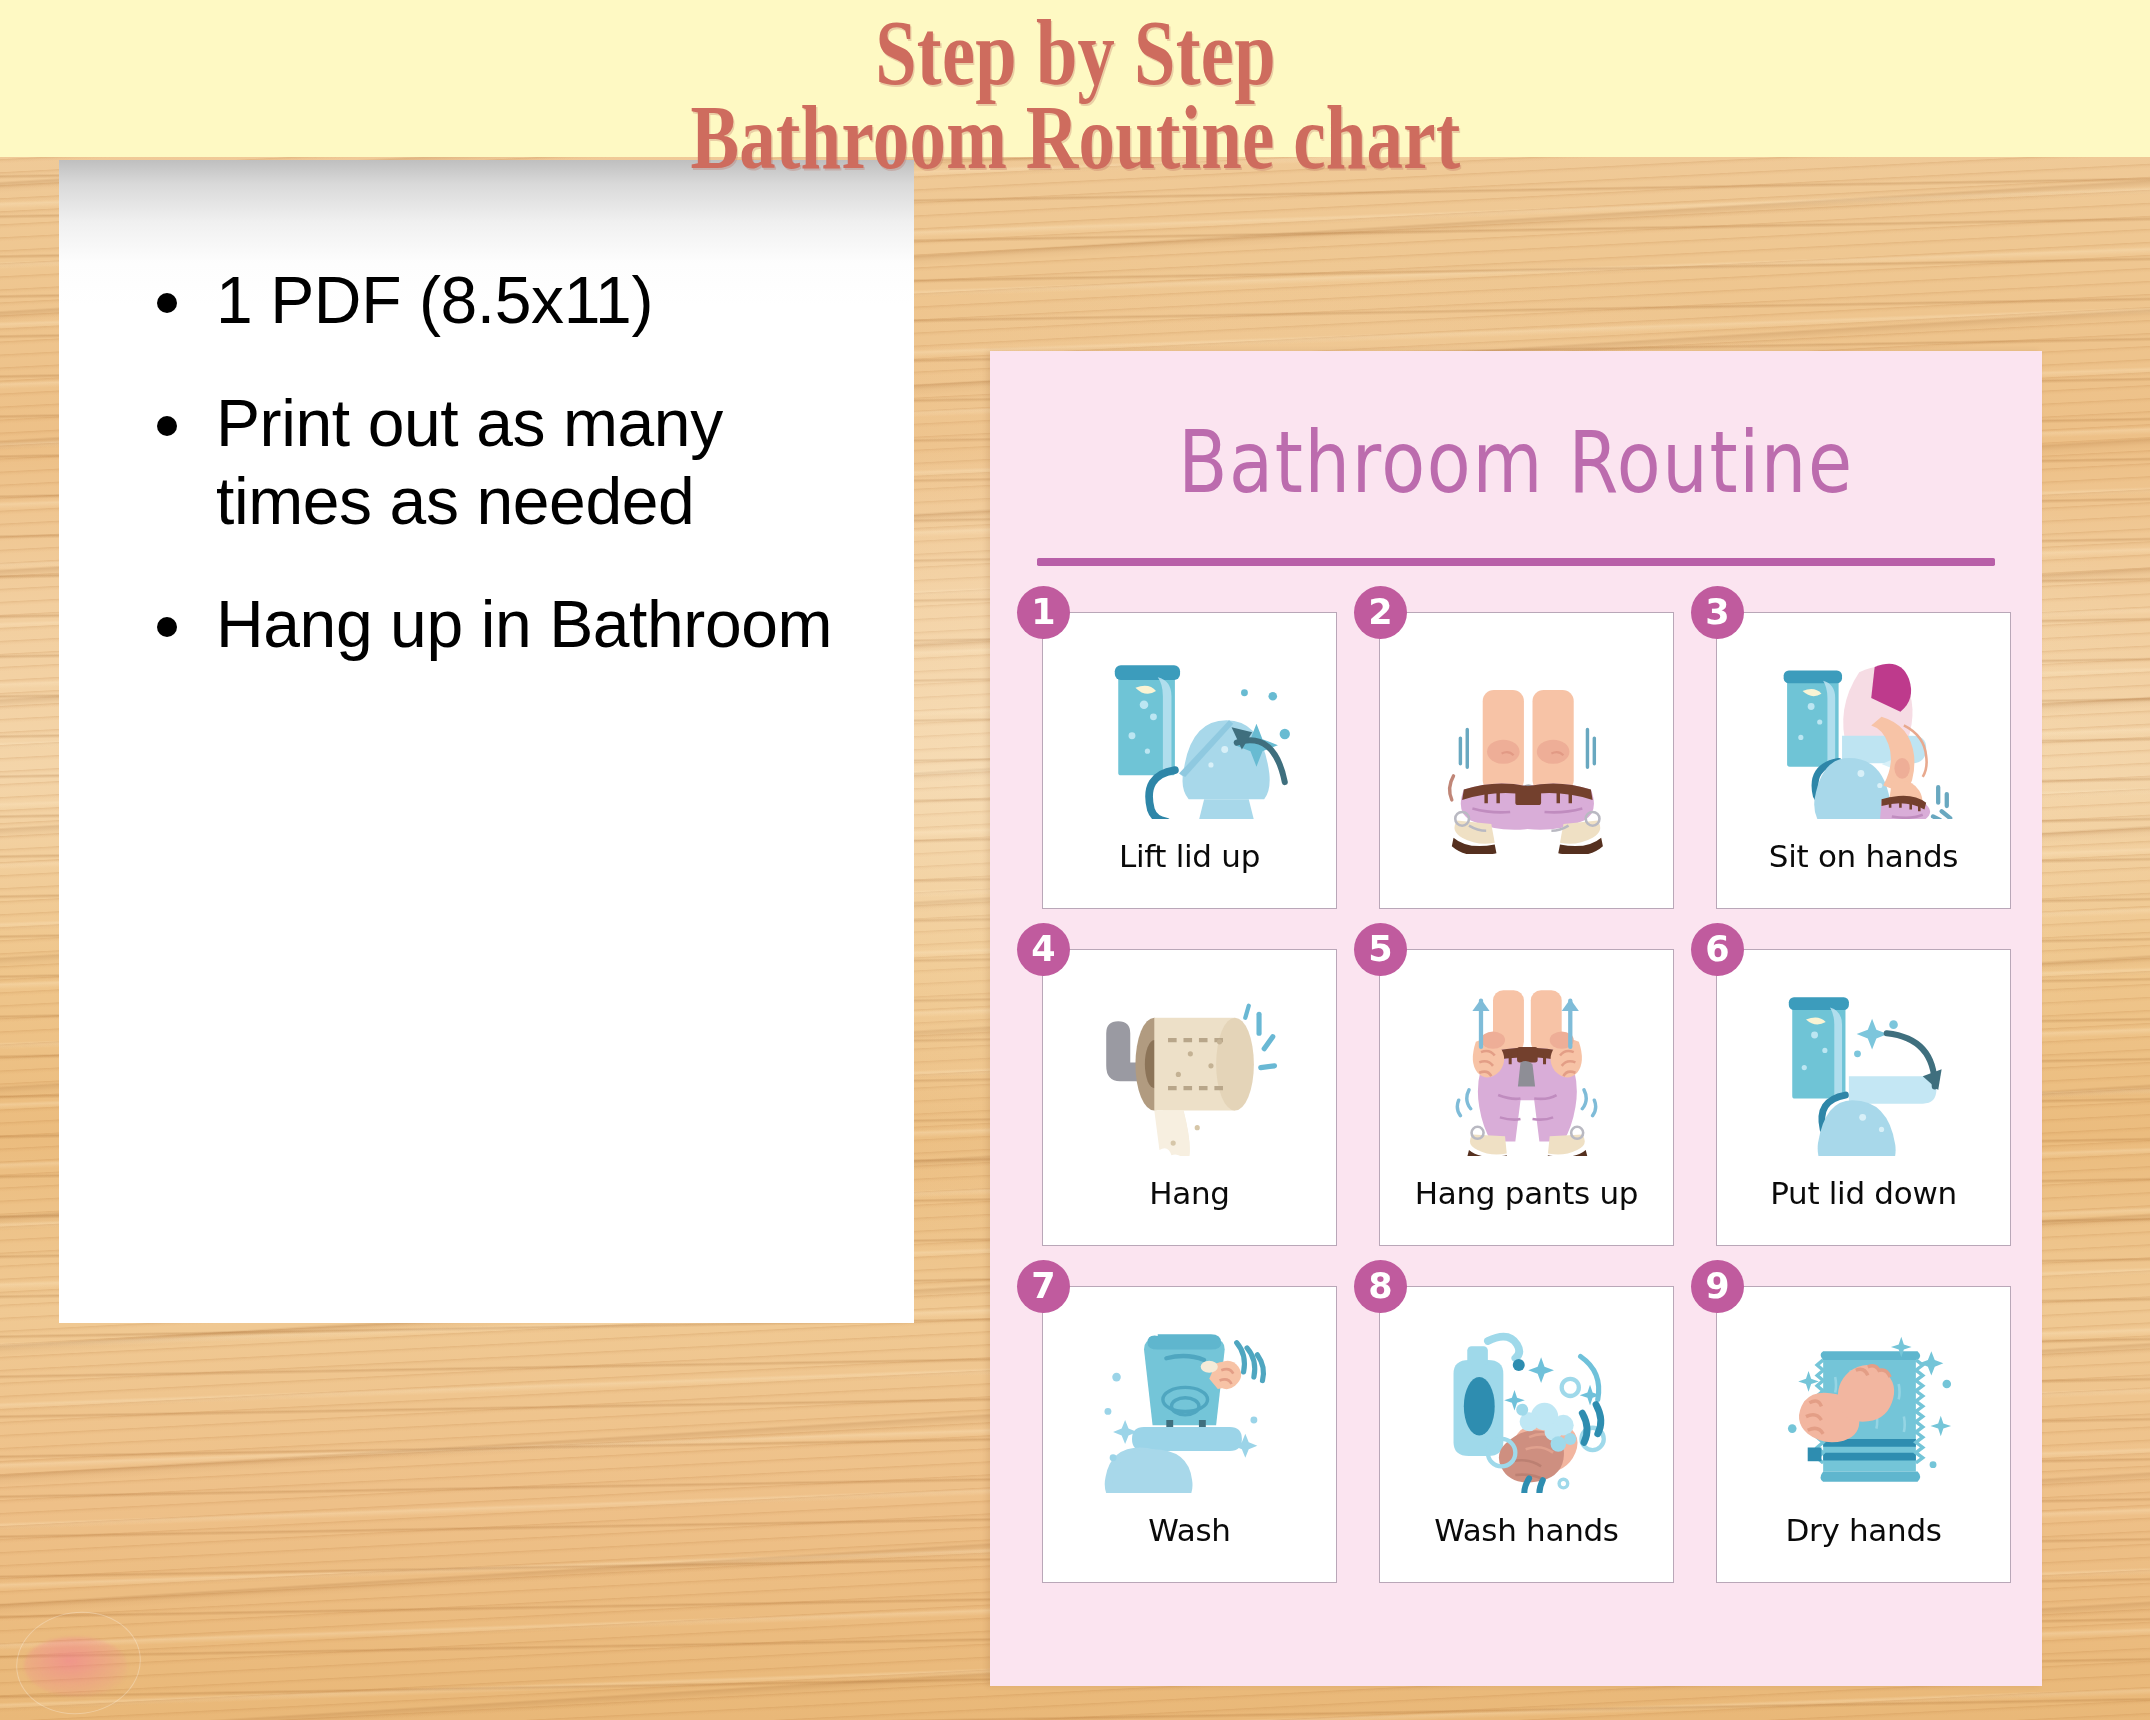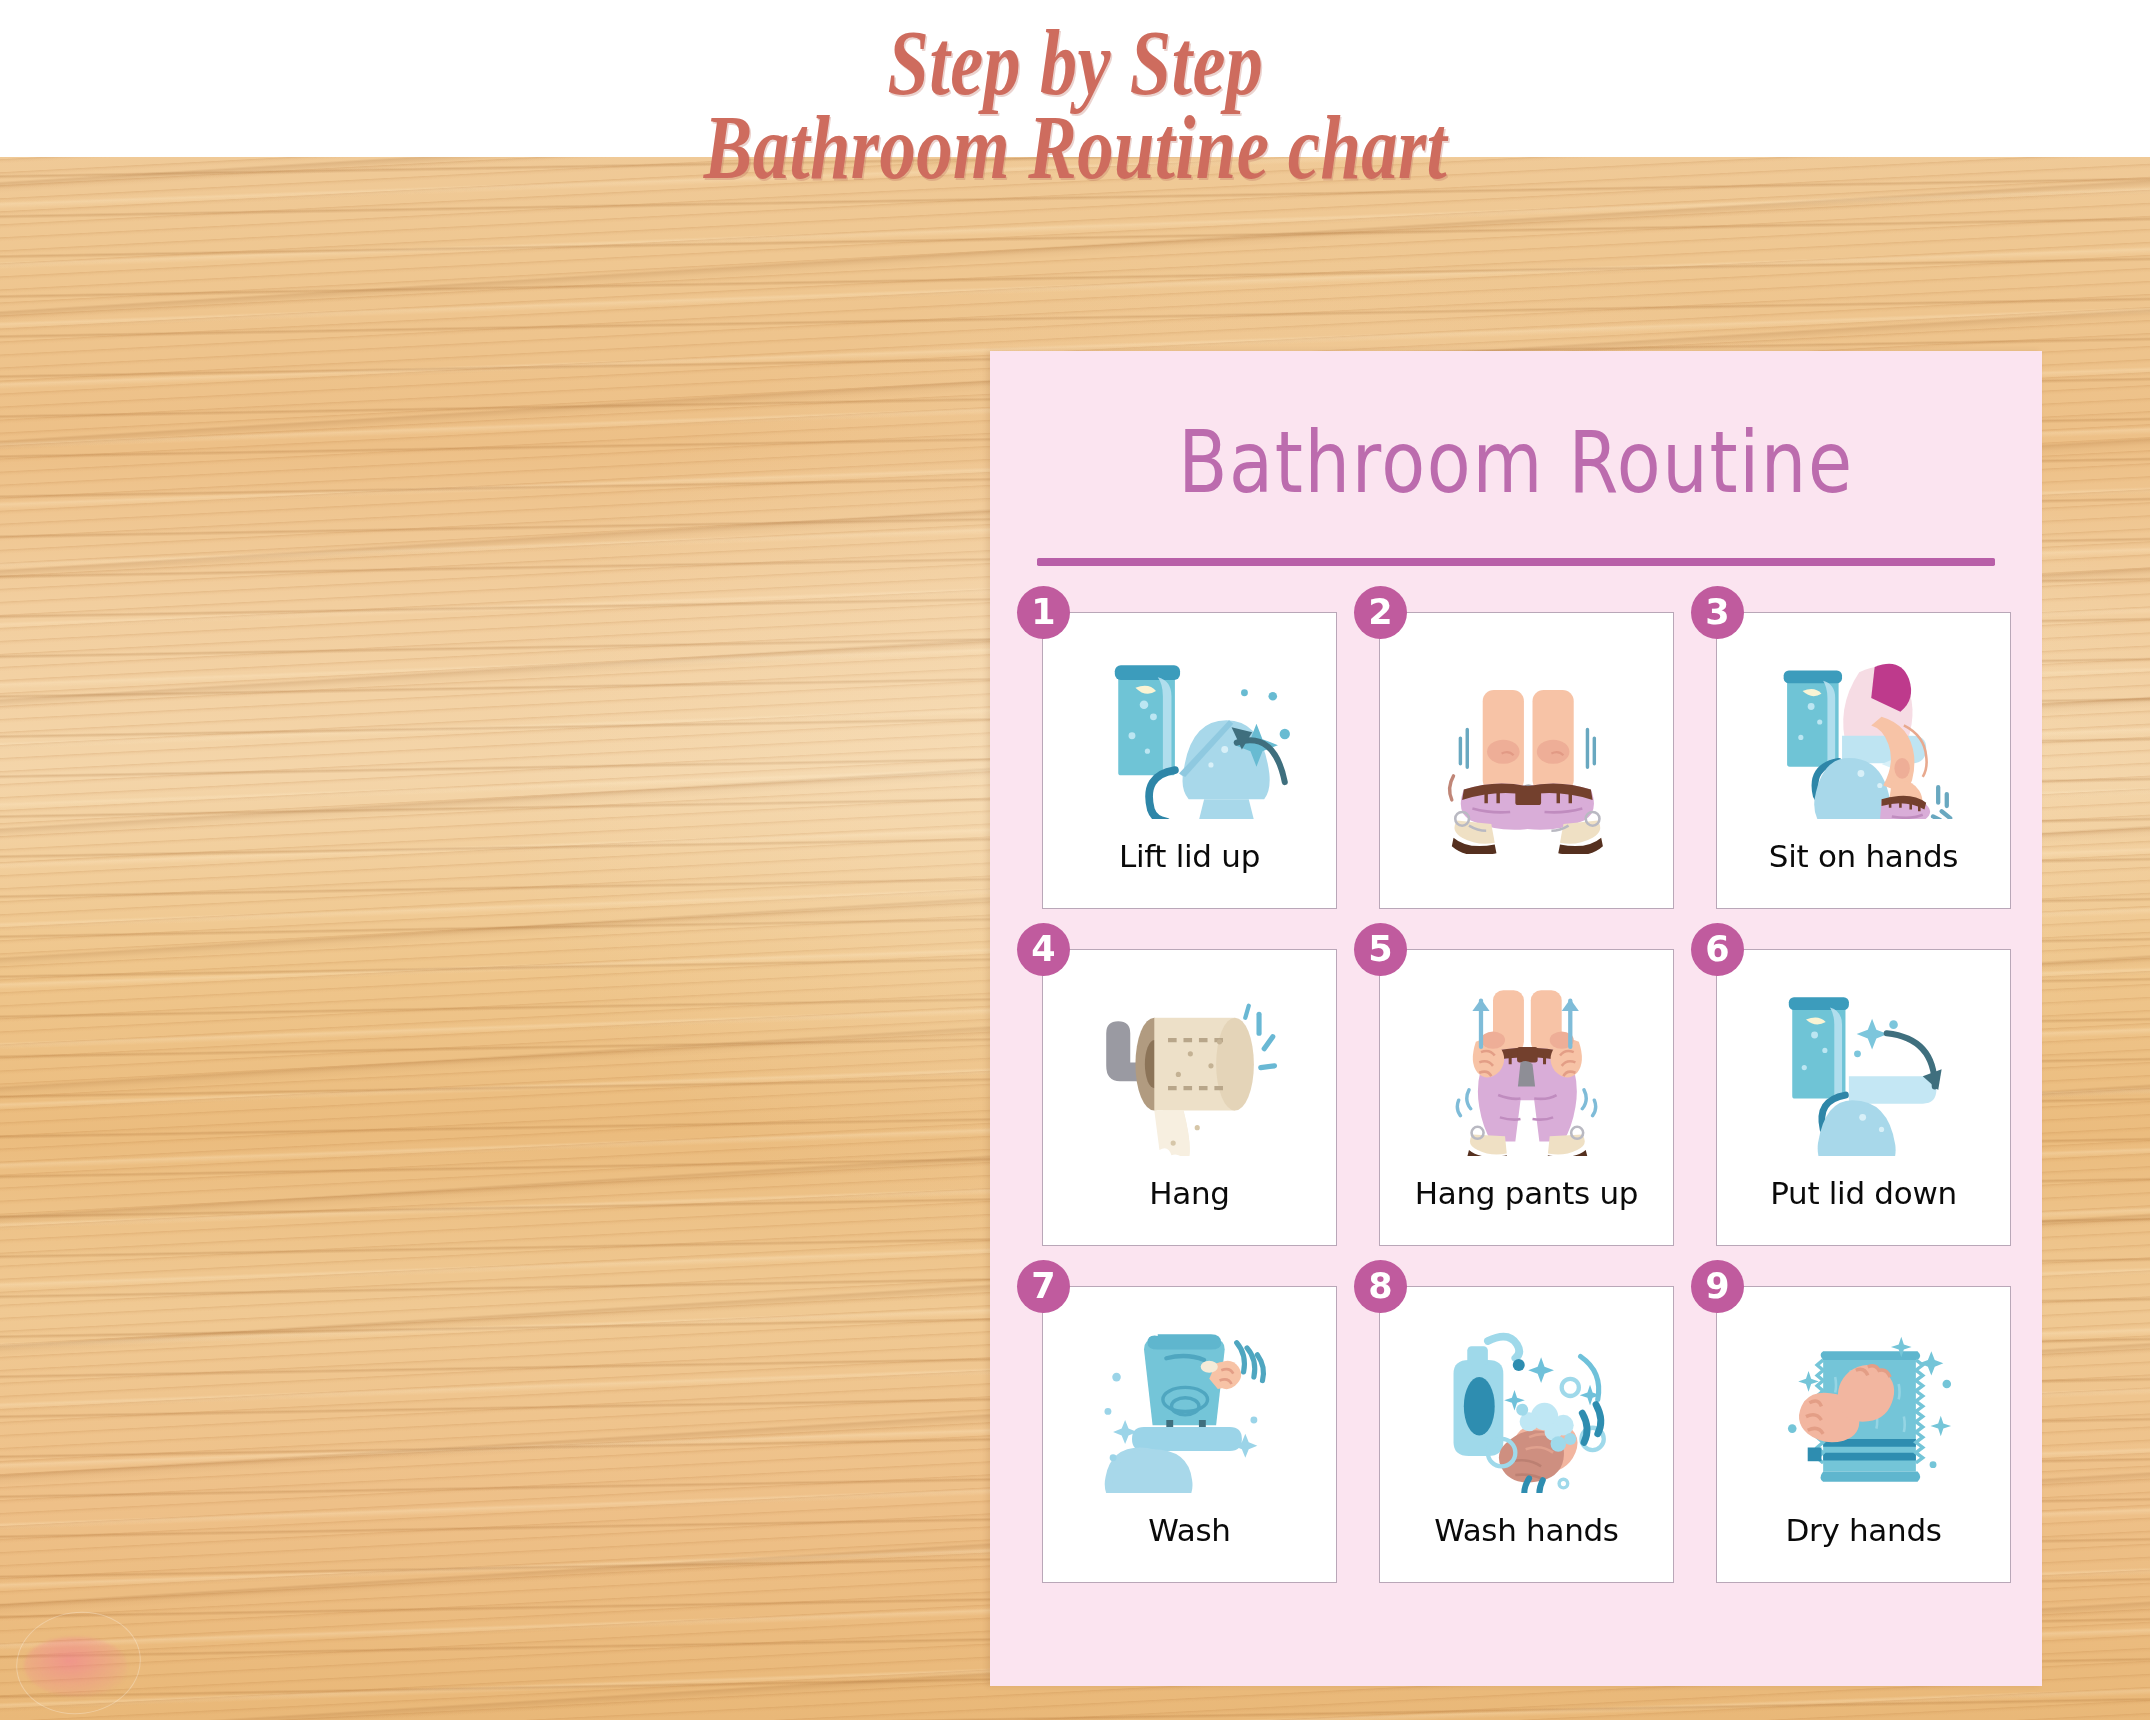--- a/index.html
+++ b/index.html
@@ -86,25 +86,24 @@
     border: 1.7px solid rgba(255,255,255,0.28);
     border-radius: 50%;
     transform: rotate(-8deg);
   }
 
   
   #header {
     position: absolute;
     left: 0; top: 0;
     width: 2151px; height: 157px;
-    background: #ffffff;
+    background: #fef9c3;
     text-align: center;
     z-index: 6;
-    padding-top: 15px;
-    font-style: italic;
+    padding-top: 5px;
   }
   #header .line {
     font-family: "Liberation Serif", "DejaVu Serif", serif;
     font-weight: 700;
     color: #CE6C5E;
     letter-spacing: 0.4px;
     line-height: .92;
     text-shadow: 1.7px 1.7px 0 rgba(190,110,95,0.30);
     transform: scaleX(0.80);
     transform-origin: center top;
@@ -236,20 +235,27 @@
   <div class="grain2"></div>
   <div class="wood-sheen"></div>
   <div class="watermark-ring"></div>
   <div class="watermark"></div>
 
   <div id="header">
     <div class="line line1">Step by Step</div>
     <div class="line line2">Bathroom Routine chart</div>
   </div>
 
+  <div id="info-card">
+    <ul id="bullet-list">
+      <li>1 PDF (8.5x11)</li>
+      <li>Print out as many times as needed</li>
+      <li>Hang up in Bathroom</li>
+    </ul>
+  </div>
 
   <div id="poster">
     <div id="poster-title">Bathroom Routine</div>
     <div id="poster-rule"></div>
 
     <div id="grid">
 
       <div class="step">
         <div class="badge">1</div>
         <div class="art">

